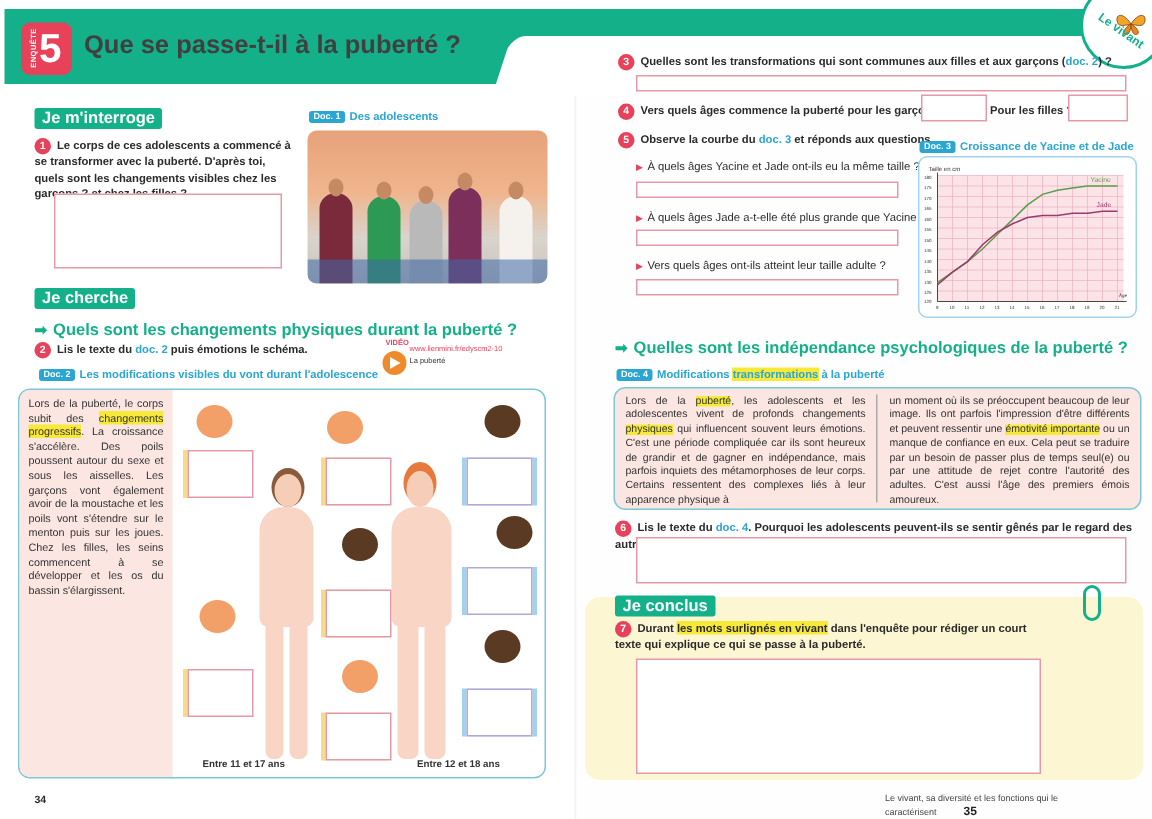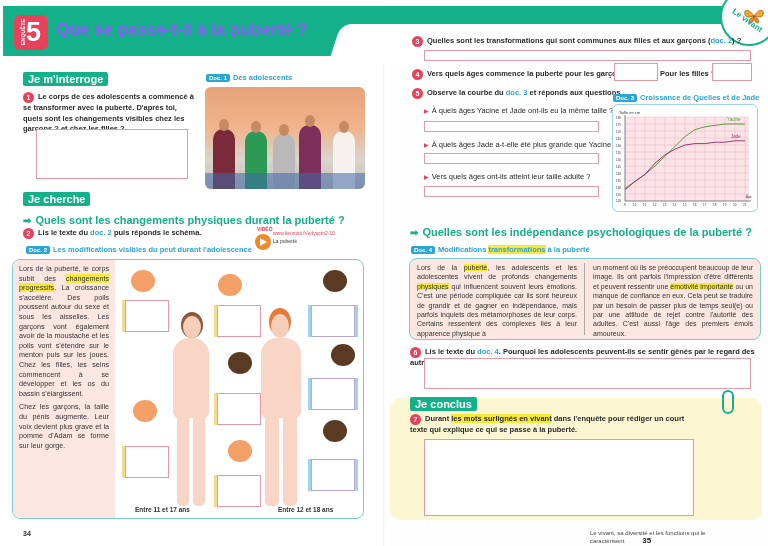--- a/index.html
+++ b/index.html
@@ -5,21 +5,21 @@
 *{box-sizing:border-box;margin:0;padding:0}
 body{width:768px;height:546px;overflow:hidden;background:#fbf7f6;font-family:"Liberation Sans",sans-serif;color:#2a2a2a;position:relative}
 .page{position:absolute;top:0;bottom:0;background:#fff}
 .left{left:0;width:384px}
 .right{left:384px;width:384px;background:#fefefe}
 .header{position:absolute;left:3px;top:6px;width:765px;height:50px;background:#14b08a;border-radius:0 0 0 0}
 .header-cut{position:absolute;right:0;top:18px;width:440px;height:40px;background:#fff;transform:skewX(-18deg);transform-origin:bottom left;border-radius:10px 0 0 0}
 .enquete{position:absolute;left:14px;top:15px;width:34px;height:35px;background:#e8425a;border-radius:6px;color:#fff}
 .enquete .lbl{position:absolute;left:-4px;top:14px;font-size:5px;font-weight:bold;transform:rotate(-90deg);letter-spacing:.3px}
 .enquete .num{position:absolute;left:12px;top:2px;font-size:27px;font-weight:bold}
-.title{position:absolute;left:56px;top:20px;color:#8b5cf6;font-size:17px;font-weight:bold}
+.title{position:absolute;left:56px;top:20px;color:#404040;font-size:17px;font-weight:bold}
 .badge-vivant{position:absolute;right:-10px;top:-12px;width:58px;height:58px;border-radius:50%;background:#fff;border:2px solid #14b08a}
 .badge-vivant .txt{position:absolute;left:8px;top:26px;font-size:8px;color:#14b08a;font-weight:bold;transform:rotate(35deg)}
 .butterfly{position:absolute;left:21px;top:18px;width:22px;height:16px}
 .section-tag{position:absolute;background:#14b08a;color:#fff;font-weight:bold;font-size:11px;padding:1px 5px;border-radius:2px}
 .doc-tag{display:inline-block;background:#2ba5d2;color:#fff;font-size:6px;font-weight:bold;padding:1px 3px;border-radius:2px;margin-right:3px;vertical-align:middle}
 .doc-title{position:absolute;font-size:7.5px;color:#2ba5d2;font-weight:bold}
 .qnum{display:inline-block;width:11px;height:11px;border-radius:50%;background:#e8425a;color:#fff;font-size:7px;font-weight:bold;text-align:center;line-height:11px;margin-right:4px;vertical-align:top}
 .question{position:absolute;font-size:7.5px;font-weight:bold;line-height:10.5px}
 .question .doc-ref{color:#2ba5d2}
 .answer{position:absolute;border:1px solid #e49aa6;background:#fff}
@@ -105,36 +105,35 @@
   <div class="person" style="left:128px;height:58px;background:#f5f2ee"></div>
   <div class="head" style="left:134px;bottom:56px"></div>
   <div style="position:absolute;left:0;bottom:0;width:100%;height:16px;background:#3f67a8;opacity:.55"></div>
 </div>
 
 <div class="section-tag" style="left:23px;top:192px">Je cherche</div>
 <div class="h2" style="left:23px;top:214px">
   <span class="arrow">➡</span><span>Quels sont les changements physiques durant la puberté ?</span>
 </div>
 <div class="question" style="left:23px;top:228px">
-  <span class="qnum">2</span><span>Lis le texte du </span><span class="doc-ref">doc. 2</span><span> puis réponds le schéma.</span>
+  <span class="qnum">2</span><span>Lis le texte du </span><span class="doc-ref">doc. 2</span><span> puis émotions le schéma.</span>
 </div>
 
 <div class="video-arc">VIDÉO</div>
 <div class="video"></div>
 <div class="video-link">www.lienmini.fr/edyscm2-10</div>
 <div class="video-sub">La puberté</div>
 
 <div class="doc-title" style="left:26px;top:245px">
-  <span class="doc-tag">Doc. 2</span><span>Les modifications visibles du peut durant l'adolescence</span>
+  <span class="doc-tag">Doc. 2</span><span>Les modifications visibles du vont durant l'adolescence</span>
 </div>
 
 <div class="doc2-box">
   <div class="doc2-text">
     <p><span>Lors de la puberté, le corps subit des </span><span class="hl">changements progressifs</span><span>. La croissance s'accélère. Des poils poussent autour du sexe et sous les aisselles. Les garçons vont également avoir de la moustache et les poils vont s'étendre sur le menton puis sur les joues. Chez les filles, les seins commencent à se développer et les os du bassin s'élargissent.</span></p>
-    <p>Chez les garçons, la taille du pénis augmente. Leur voix devient plus grave et la pomme d'Adam se forme sur leur gorge.</p>
   </div>
 
   <div class="body-head" style="left:168px;top:52px;width:22px;height:26px;background:#8a5a3a"></div>
   <div class="body-head" style="left:170px;top:56px;width:18px;height:22px"></div>
   <div class="body-fig" style="left:160px;top:78px;width:36px;height:80px"></div>
   <div class="body-fig" style="left:164px;top:156px;width:12px;height:90px;border-radius:0 0 5px 5px"></div>
   <div class="body-fig" style="left:180px;top:156px;width:12px;height:90px;border-radius:0 0 5px 5px"></div>
 
   <div class="body-head" style="left:256px;top:48px;width:22px;height:28px;background:#e57a3a"></div>
   <div class="body-head" style="left:258px;top:54px;width:18px;height:24px"></div>
@@ -182,21 +181,21 @@
   <span class="qnum">5</span><span>Observe la courbe du </span><span class="doc-ref">doc. 3</span><span> et réponds aux questions.</span>
 </div>
 <div class="sub-question" style="left:424px;top:106px"><span class="tri">▶</span><span>À quels âges Yacine et Jade ont-ils eu la même taille ?</span></div>
 <div class="answer" style="left:424px;top:121px;width:175px;height:11px"></div>
 <div class="sub-question" style="left:424px;top:140px"><span class="tri">▶</span><span>À quels âges Jade a-t-elle été plus grande que Yacine ?</span></div>
 <div class="answer" style="left:424px;top:153px;width:175px;height:11px"></div>
 <div class="sub-question" style="left:424px;top:172px"><span class="tri">▶</span><span>Vers quels âges ont-ils atteint leur taille adulte ?</span></div>
 <div class="answer" style="left:424px;top:186px;width:175px;height:11px"></div>
 
 <div class="doc-title" style="left:613px;top:93px">
-  <span class="doc-tag">Doc. 3</span><span>Croissance de Quelles et de Jade</span>
+  <span class="doc-tag">Doc. 3</span><span>Croissance de Yacine et de Jade</span>
 </div>
 <div class="chart-box">
   <svg width="146" height="108" viewBox="0 0 146 108">
     <text x="6" y="9" font-size="4" fill="#333" font-family="Liberation Sans, sans-serif">Taille en cm</text>
     <rect x="12" y="12" width="124" height="84" fill="#fbe3e8"></rect>
     <g stroke="#e9a7b8" stroke-width=".4">
       <line x1="12" y1="12" x2="136" y2="12"></line>
         <line x1="12" y1="19" x2="136" y2="19"></line>
         <line x1="12" y1="26" x2="136" y2="26"></line>
         <line x1="12" y1="33" x2="136" y2="33"></line>

